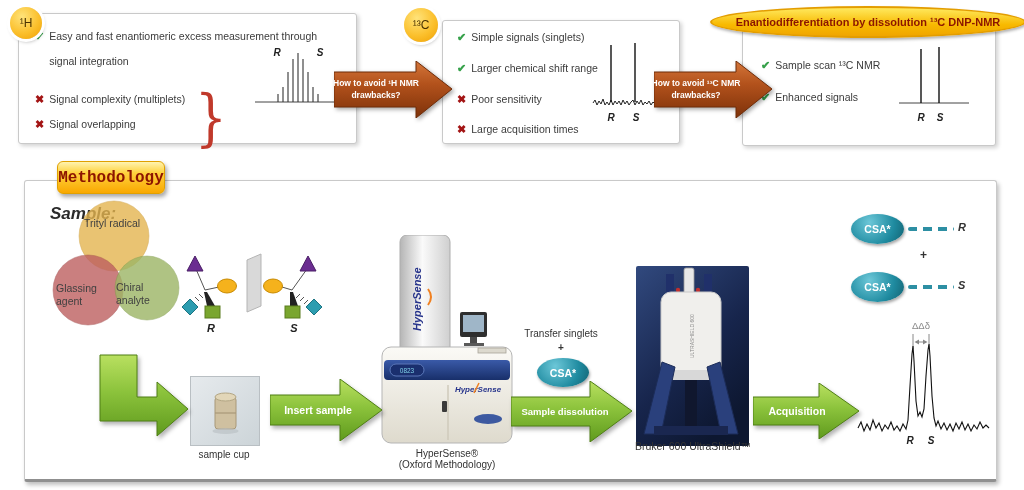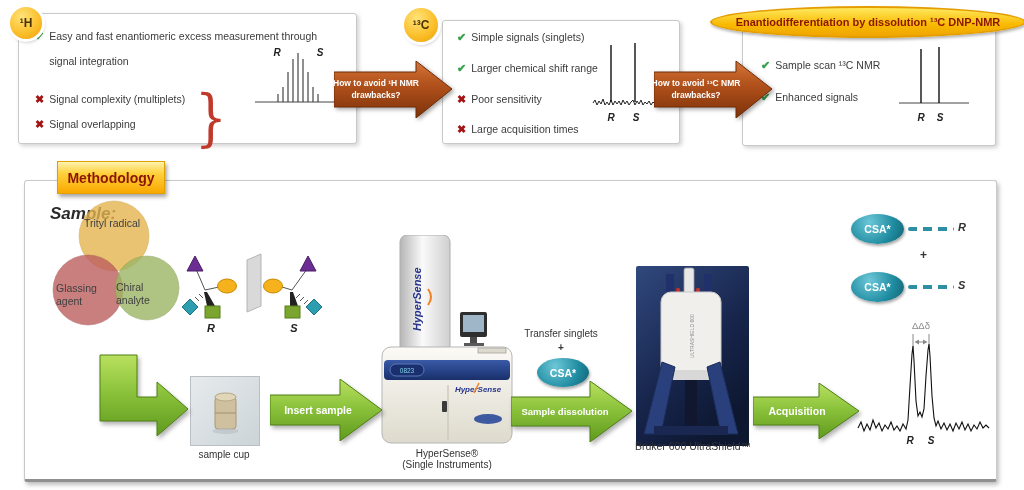--- a/index.html
+++ b/index.html
@@ -6,40 +6,40 @@
   .stage{position:relative;width:1024px;height:490px;background:#fff;overflow:hidden;
          font-family:"Liberation Sans",sans-serif;color:#333;}
   .abs{position:absolute;}
   svg{font-family:inherit;}
   .panel{position:absolute;background:#fff;border:1px solid #c9c9c9;border-radius:3px;
          box-shadow:2px 2px 4px rgba(0,0,0,.18);z-index:1;}
   .badge{position:absolute;border-radius:50%;
          background:radial-gradient(circle at 38% 30%,#ffe37a,#fbc02d 55%,#ef9f00);
          box-shadow:0 0 0 3px #fff,1px 2px 4px rgba(0,0,0,.45);
          display:flex;align-items:center;justify-content:center;
-         font-weight:bold;color:#4a3200;z-index:6;font-size:12px;}
+         font-weight:normal;color:#4a3200;z-index:6;font-size:12px;}
   .row{position:absolute;display:flex;align-items:flex-start;gap:5px;
        font-size:10.5px;color:#3b3b3b;line-height:1.3;}
   .ck{color:#36a14a;font-weight:700;font-size:11px;line-height:1.1;}
   .cx{color:#a31414;font-weight:700;font-size:11px;line-height:1.1;}
   .brace{position:absolute;color:#c0392b;font-family:"DejaVu Serif",serif;
          font-size:50px;font-weight:400;transform:scaleY(1.25);transform-origin:top left;line-height:1;}
   .spec-caption{position:absolute;text-align:center;font-size:9.5px;line-height:12px;color:#333;}
   .brown-arrow{position:absolute;z-index:5;filter:drop-shadow(2px 2px 2px rgba(0,0,0,.35));}
   .green-arrow{position:absolute;z-index:3;filter:drop-shadow(2px 3px 2px rgba(0,0,0,.3));}
   .title-ellipse{position:absolute;left:710px;top:6px;width:312px;height:28px;border-radius:50%;
          background:linear-gradient(180deg,#ffe95e,#f8b900 60%,#f0a500);
          border:2px solid #e39d00;box-shadow:1px 2px 3px rgba(0,0,0,.3);
          display:flex;align-items:center;justify-content:center;
          font-weight:bold;font-size:11px;color:#8c1500;z-index:6;}
-  .tab{position:absolute;left:57px;top:161px;width:106px;height:31px;border-radius:0;
+  .tab{position:absolute;left:57px;top:161px;width:106px;height:31px;border-radius:6px;
        background:linear-gradient(180deg,#fff3b0 0%,#ffd23e 35%,#f9a800 100%);
        border:1px solid #e0a000;box-shadow:2px 3px 4px rgba(0,0,0,.35);
        display:flex;align-items:center;justify-content:center;
-       font-weight:bold;font-size:14px;color:#8c1500;z-index:6;}
+       font-weight:bold;font-size:16px;color:#8c1500;z-index:6;font-family:Liberation Mono, monospace;}
   .venn-label{position:absolute;text-align:left;font-size:10.5px;line-height:13px;color:#404040;z-index:3;}
   .caption{position:absolute;text-align:center;font-size:10px;color:#333;z-index:2;}
   .dash-line{position:absolute;height:4px;border-radius:2px;z-index:2;
        background:repeating-linear-gradient(90deg,#2d8fa3 0 9px,transparent 9px 15px);}
   .csa{position:absolute;border-radius:50%;z-index:3;
        background:radial-gradient(circle at 35% 28%,#6cc7d8,#1f8ba0 60%,#13606f);
        box-shadow:1px 2px 3px rgba(0,0,0,.35);
        display:flex;align-items:center;justify-content:center;
        color:#fff;font-weight:bold;font-size:10.5px;}
   .ital{font-style:italic;}
@@ -255,21 +255,21 @@
     <line x1="101" y1="148" x2="96" y2="158" stroke="#f08020" stroke-width="1.5"></line>
     <ellipse cx="110" cy="184" rx="14" ry="5" fill="#2a4a9a" opacity="0.9"></ellipse>
     <rect x="82" y="77" width="27" height="25" rx="2" fill="#2e2e2e"></rect>
     <rect x="85" y="80" width="21" height="17" fill="#9fb6c8"></rect>
     <rect x="92" y="102" width="7" height="6" fill="#4a4a4a"></rect>
     <rect x="86" y="108" width="20" height="3" fill="#5a5a5a"></rect>
     <rect x="100" y="113" width="28" height="5" fill="#dcd9ce" stroke="#a8a49a" stroke-width="0.8"></rect>
   </svg>
   <div class="caption" style="left:372px;top:448px;width:150px;">
     <div>HyperSense®</div>
-    <div>(Single Instruments)</div>
+    <div>(Oxford Methodology)</div>
   </div>
 
   <div class="caption" style="left:515px;top:328px;width:92px;">Transfer singlets</div>
   <div class="caption" style="left:515px;top:342px;width:92px;font-weight:bold;">+</div>
   <div class="csa" style="left:537px;top:358px;width:52px;height:29px;">CSA*</div>
 
   <svg class="green-arrow" style="left:511px;top:381px;" width="121" height="61" viewBox="0 0 121 61">
     <polygon points="0,16 79,16 79,0 121,30 79,61 79,45 0,45" fill="url(#gGreen)" stroke="#4f7f15" stroke-width="1"></polygon>
     <text x="54" y="34" font-size="9.5" font-weight="bold" fill="#fff" text-anchor="middle">Sample dissolution</text>
   </svg>

